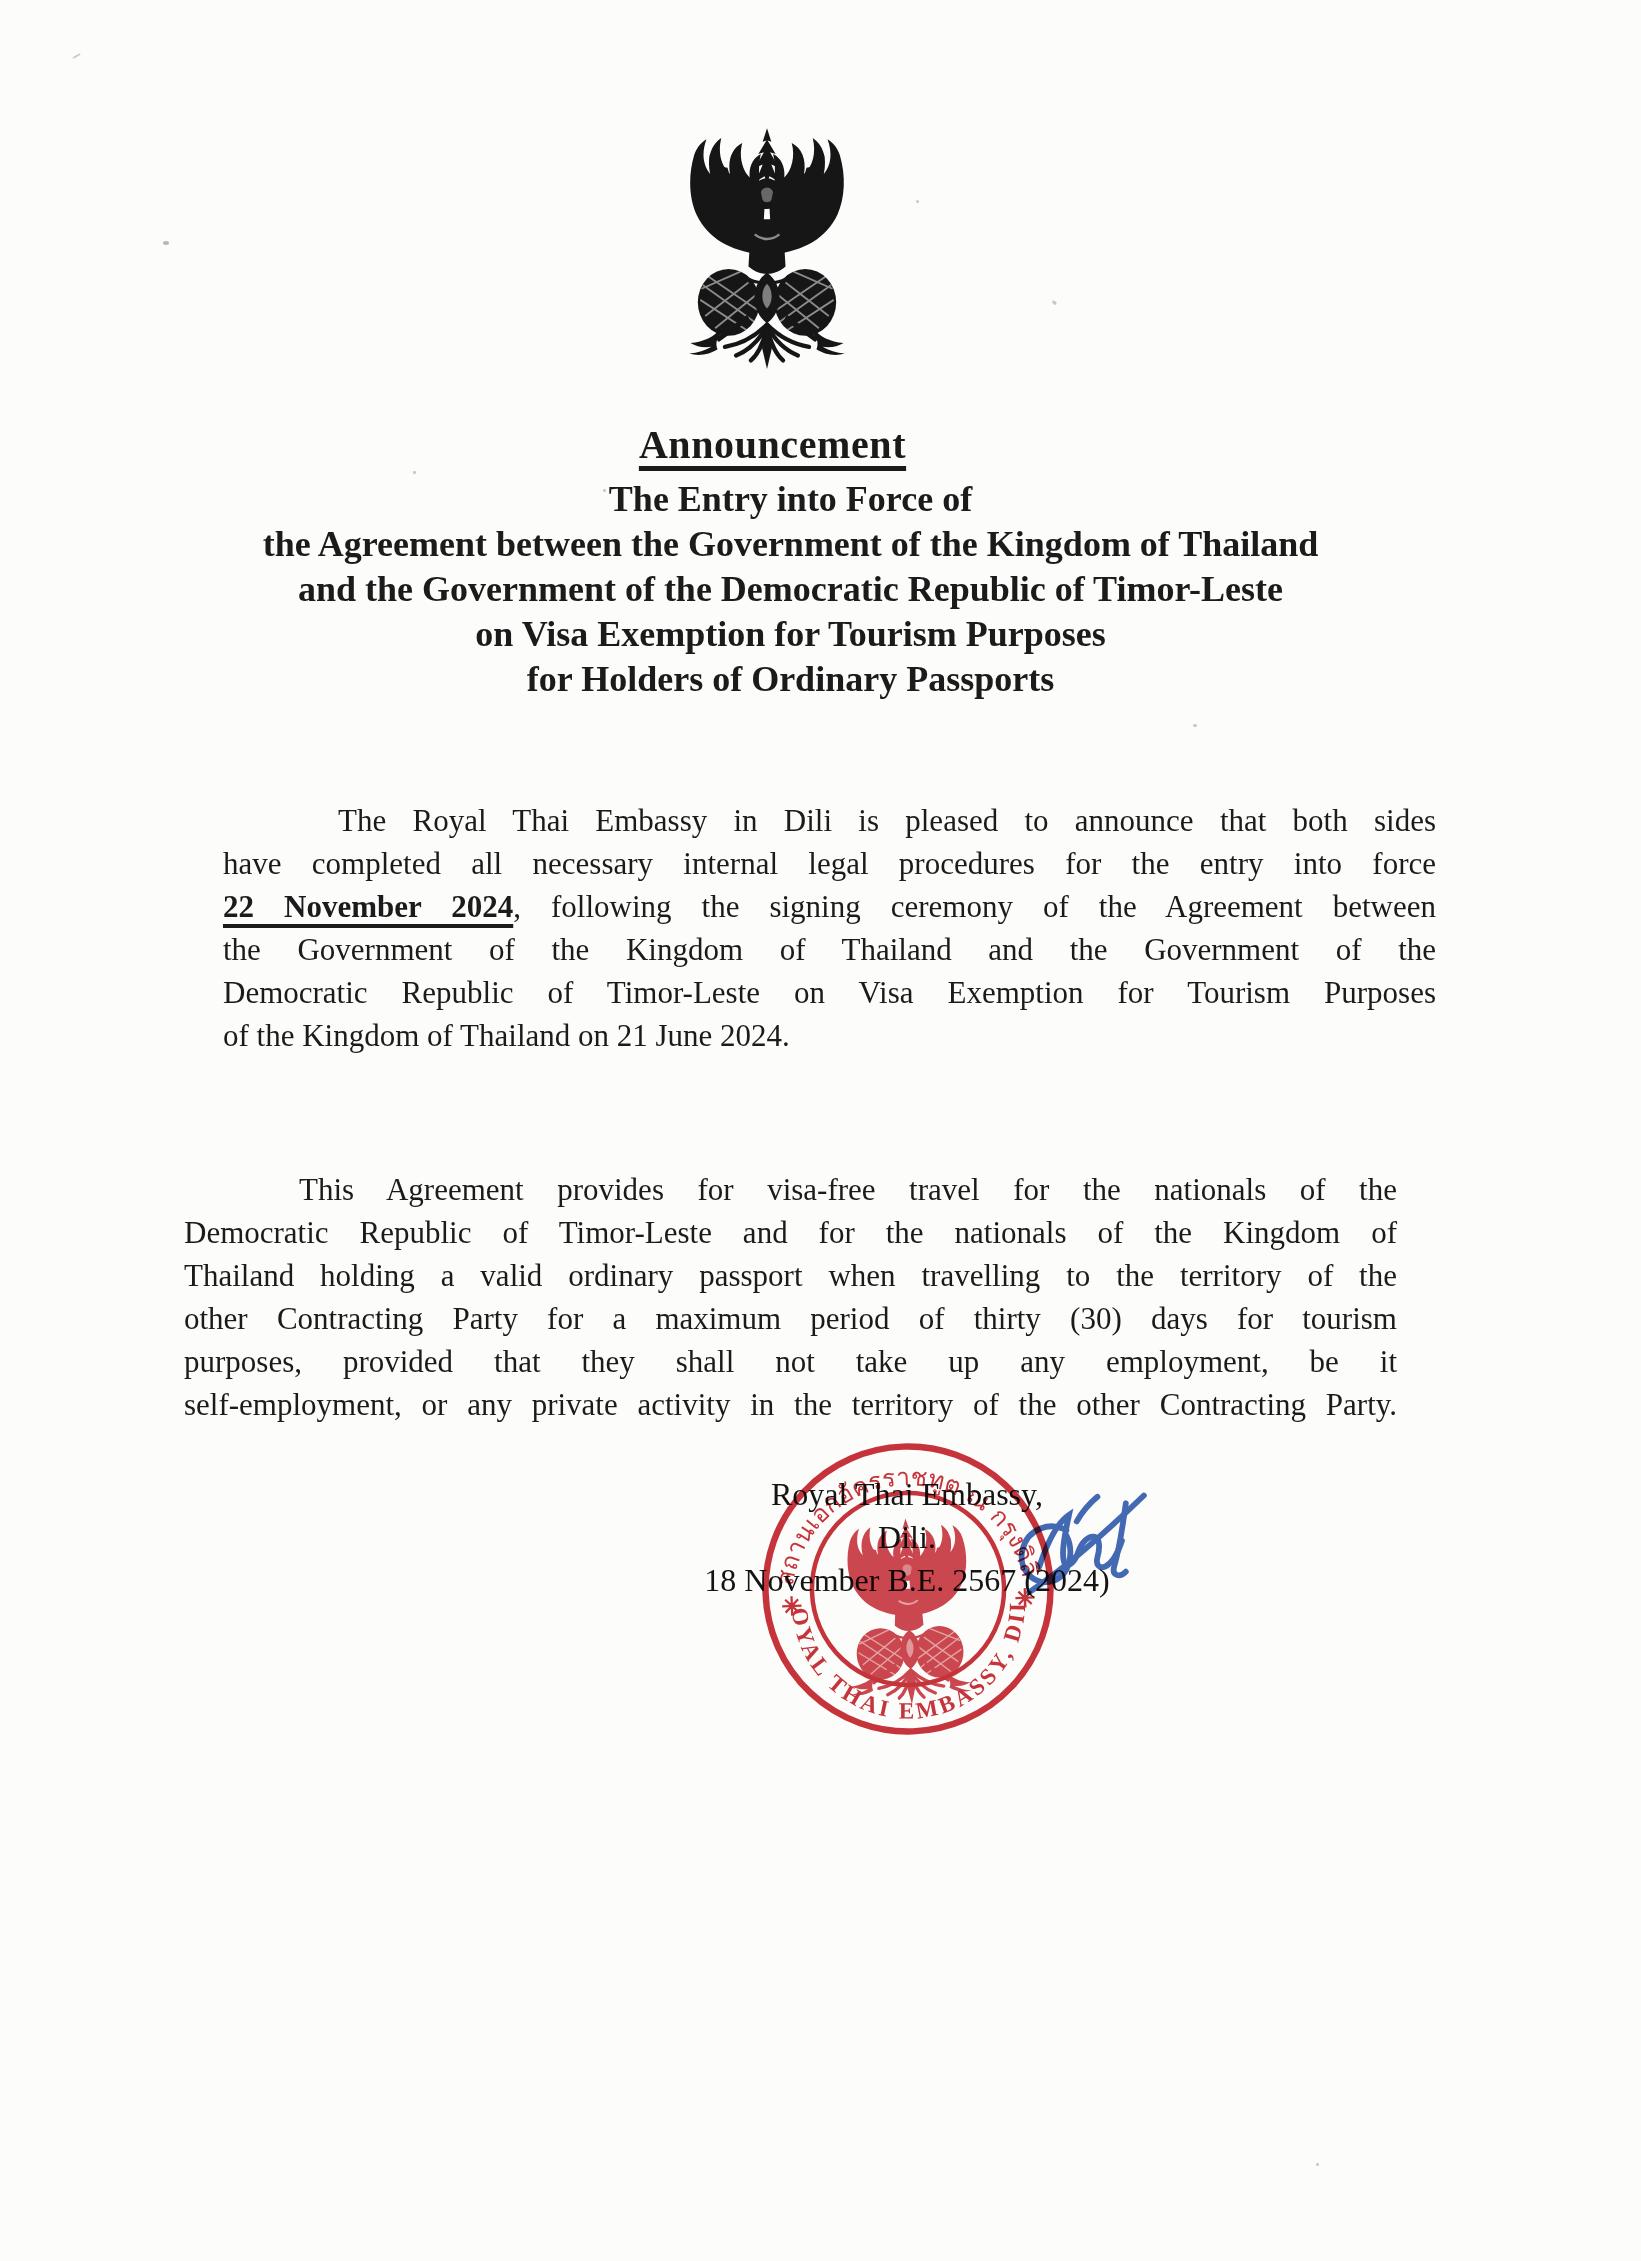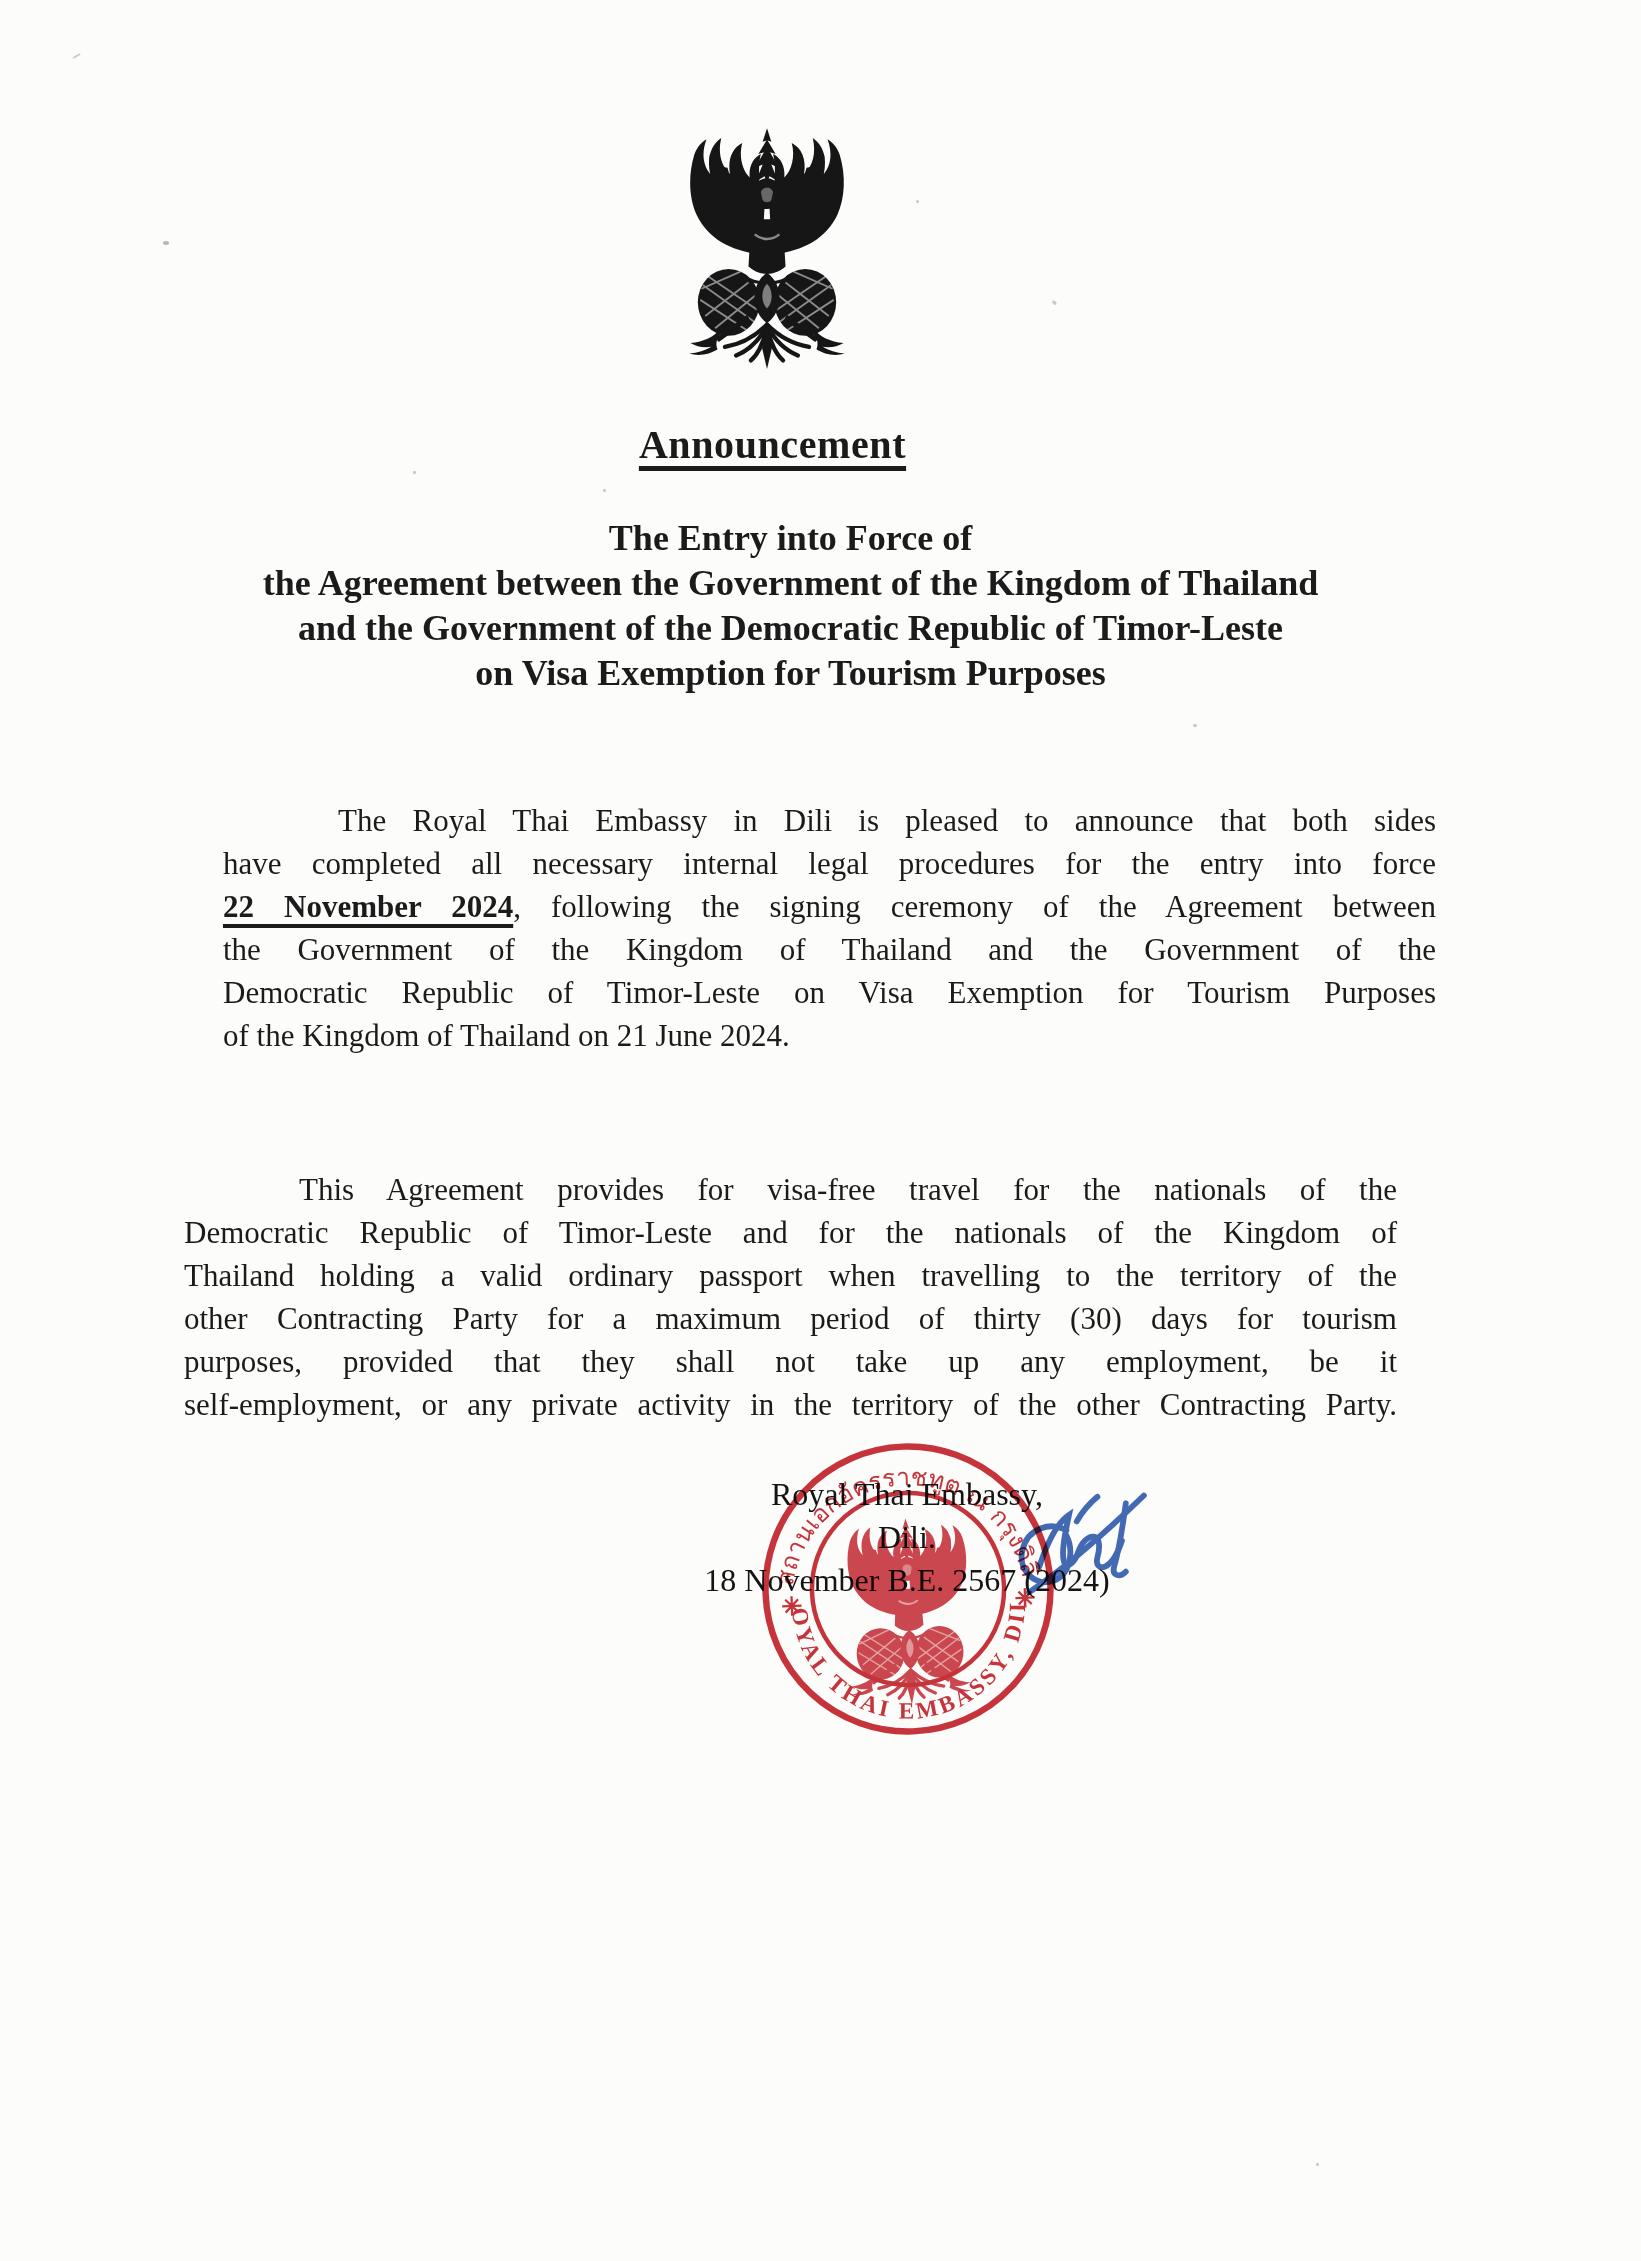--- a/index.html
+++ b/index.html
@@ -20,21 +20,21 @@
     font-size:40px;font-weight:bold;letter-spacing:0.6px;
   }
   .heading span{
     text-decoration:underline;
     text-decoration-thickness:4.5px;
     text-underline-offset:7.7px;
     margin-top:32px;
   }
   
   .title-block{
-    position:absolute;left:184px;top:516px;width:1213px;
+    position:absolute;left:184px;top:477px;width:1213px;
     text-align:center;font-size:36px;font-weight:bold;line-height:45px;
   }
   
   .para{position:absolute;left:184px;width:1213px;font-size:31px;}
   #para1{top:799px;margin-left:39px;}
   #para2{top:1168px;}
   .line{
     line-height:43px;height:43px;
     text-align:justify;text-align-last:justify;
     white-space:normal;
@@ -150,20 +150,21 @@
 
   <div class="heading">
     <span>Announcement</span>
   </div>
 
   <div class="title-block">
     <div>The Entry into Force of</div>
     <div>the Agreement between the Government of the Kingdom of Thailand</div>
     <div>and the Government of the Democratic Republic of Timor-Leste</div>
     <div>on Visa Exemption for Tourism Purposes</div>
+    <div>for Holders of Ordinary Passports</div>
   </div>
 
   <div class="para" id="para1">
     <div class="line indent">The Royal Thai Embassy in Dili is pleased to announce that both sides</div>
     <div class="line">have completed all necessary internal legal procedures for the entry into force</div>
     <div class="line"><span class="bu">22 November 2024</span><span>, following the signing ceremony of the Agreement between</span></div>
     <div class="line">the Government of the Kingdom of Thailand and the Government of the</div>
     <div class="line">Democratic Republic of Timor-Leste on Visa Exemption for Tourism Purposes</div>
     <div class="line noj">of the Kingdom of Thailand on 21 June 2024.</div>
   </div>

